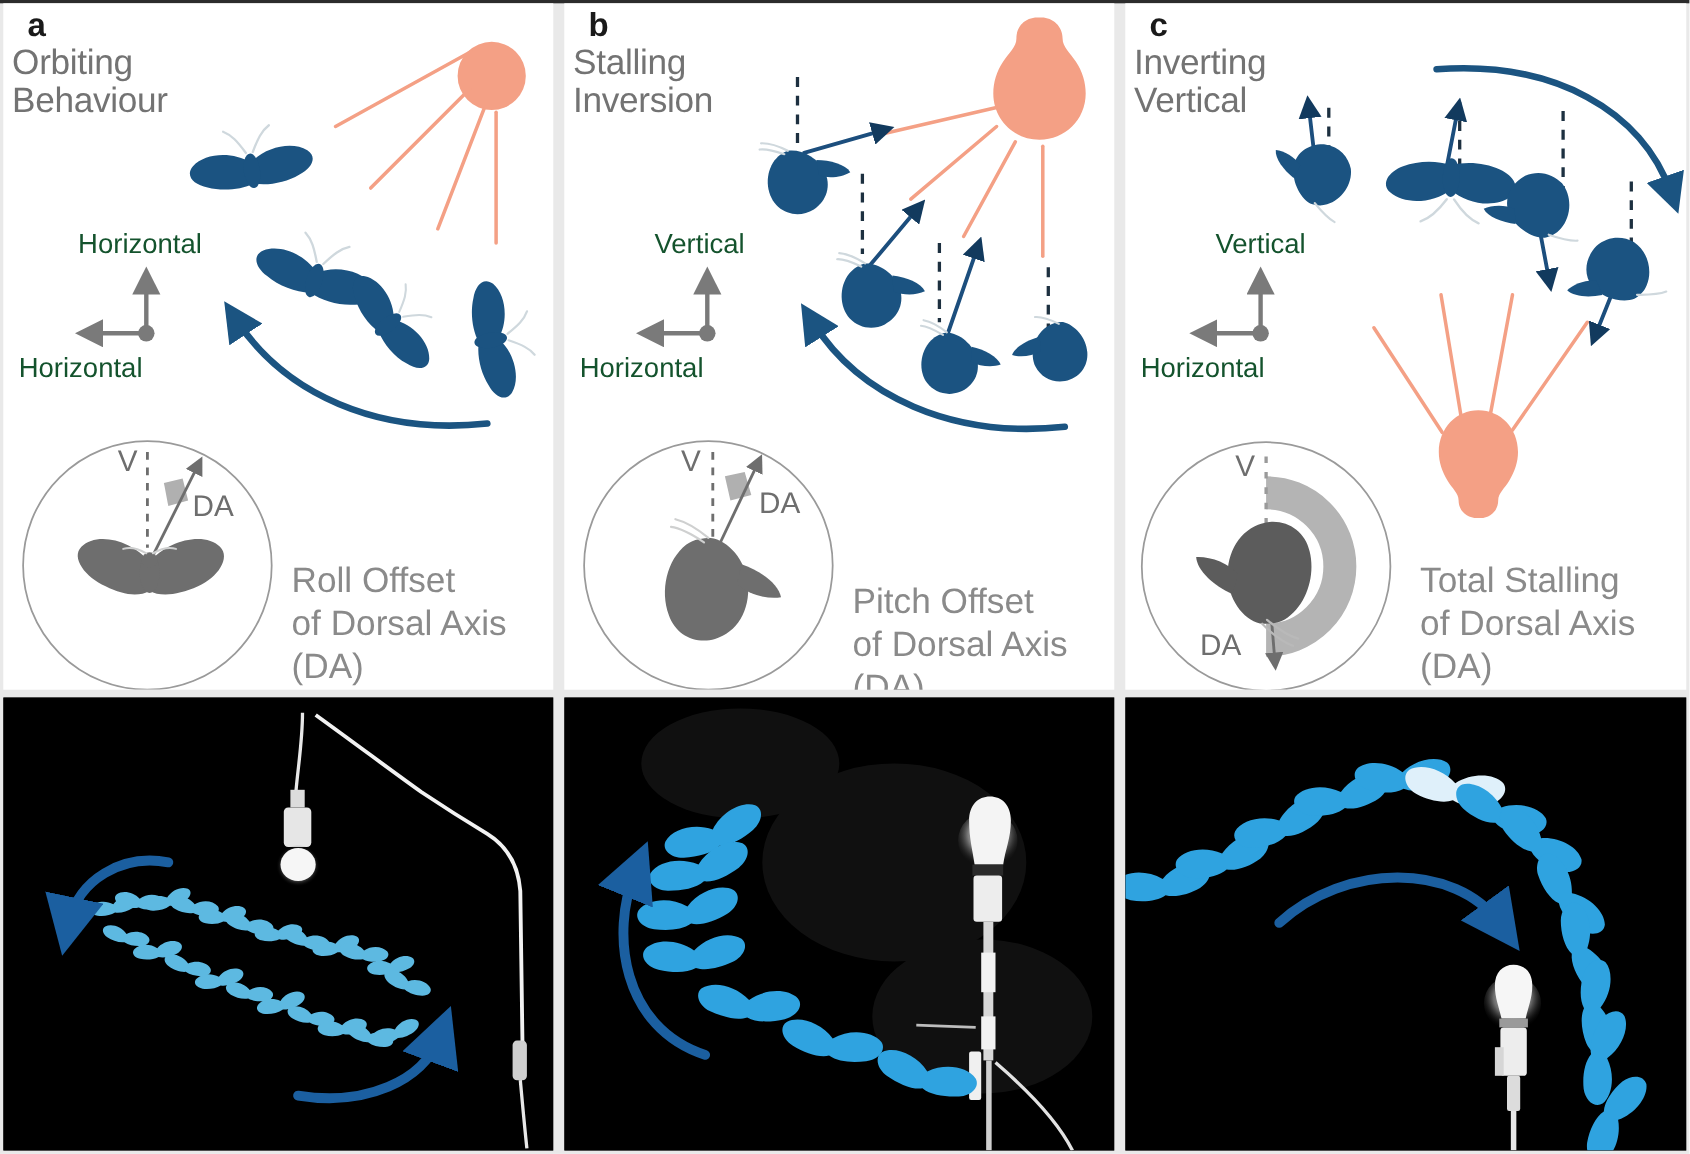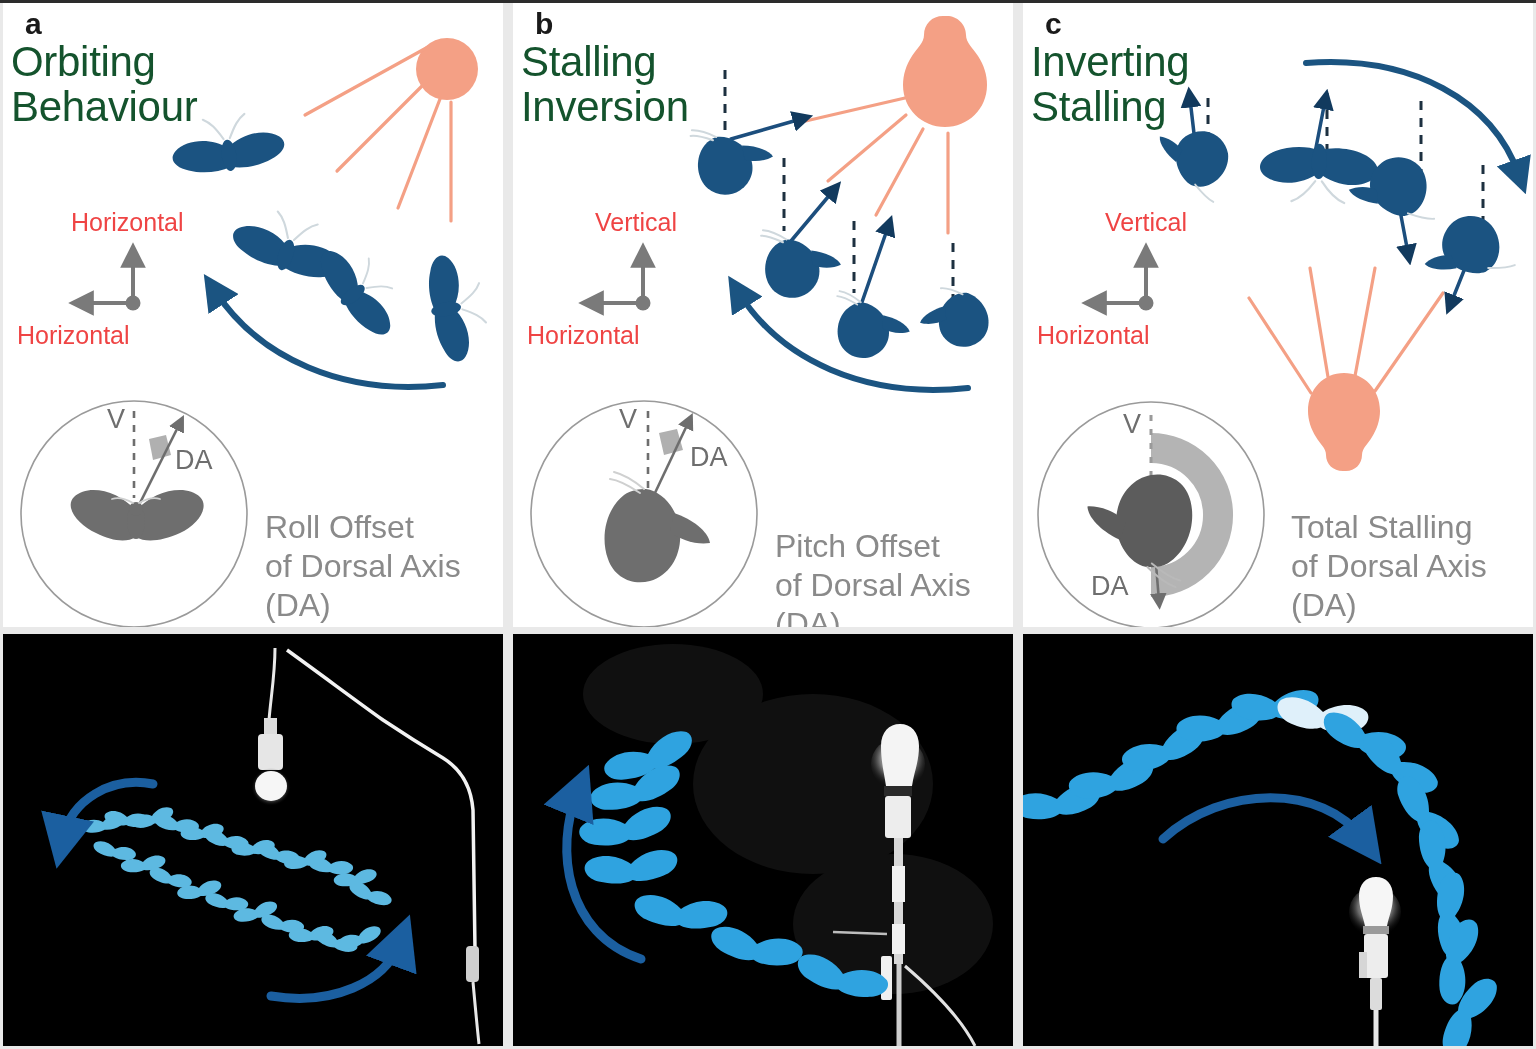--- a/index.html
+++ b/index.html
@@ -53,30 +53,30 @@
     position: absolute;
     left: 22px; top: 4px;
     font-size: 30px;
     font-weight: bold;
     color: #1a1a1a;
     letter-spacing: 0px;
   }
   .panel-title {
     position: absolute;
     left: 8px; top: 36px;
-    font-size: 42px;
-    color: #14532d;
+    font-size: 32px;
+    color: #737373;
     line-height: 1.08;
     white-space: pre-line;
     letter-spacing: -0.3px;
   }
   .axis-label {
     position: absolute;
     font-size: 25px;
-    color: #ef4444;
+    color: #14532d;
     white-space: nowrap;
   }
   .inset-caption {
     position: absolute;
     font-size: 32px;
     color: #8a8a8a;
     line-height: 1.22;
     white-space: pre-line;
   }
   svg { display: block; }
@@ -315,21 +315,21 @@
         </g>
         <text x="106" y="425" font-family="Liberation Sans, sans-serif" font-size="27" fill="#6E6E6E">V</text>
         <text x="177" y="463" font-family="Liberation Sans, sans-serif" font-size="27" fill="#6E6E6E">DA</text>
       </g>
     </svg>
   </div>
 
   <div class="panel" id="panel-c">
     <div class="panel-letter">c</div>
     <div class="panel-title">Inverting
-Stalling</div>
+Vertical</div>
 
     <div class="axis-label" style="left:82px; top:205px;">Vertical</div>
     <div class="axis-label" style="left:14px; top:318px;">Horizontal</div>
 
     <div class="inset-caption" style="left:268px; top:505px;">Total Stalling
 of Dorsal Axis (DA)
 from Vertical (V)</div>
 
     <svg class="svg-layer" width="510" height="624" viewBox="0 0 510 624">
       <defs>

